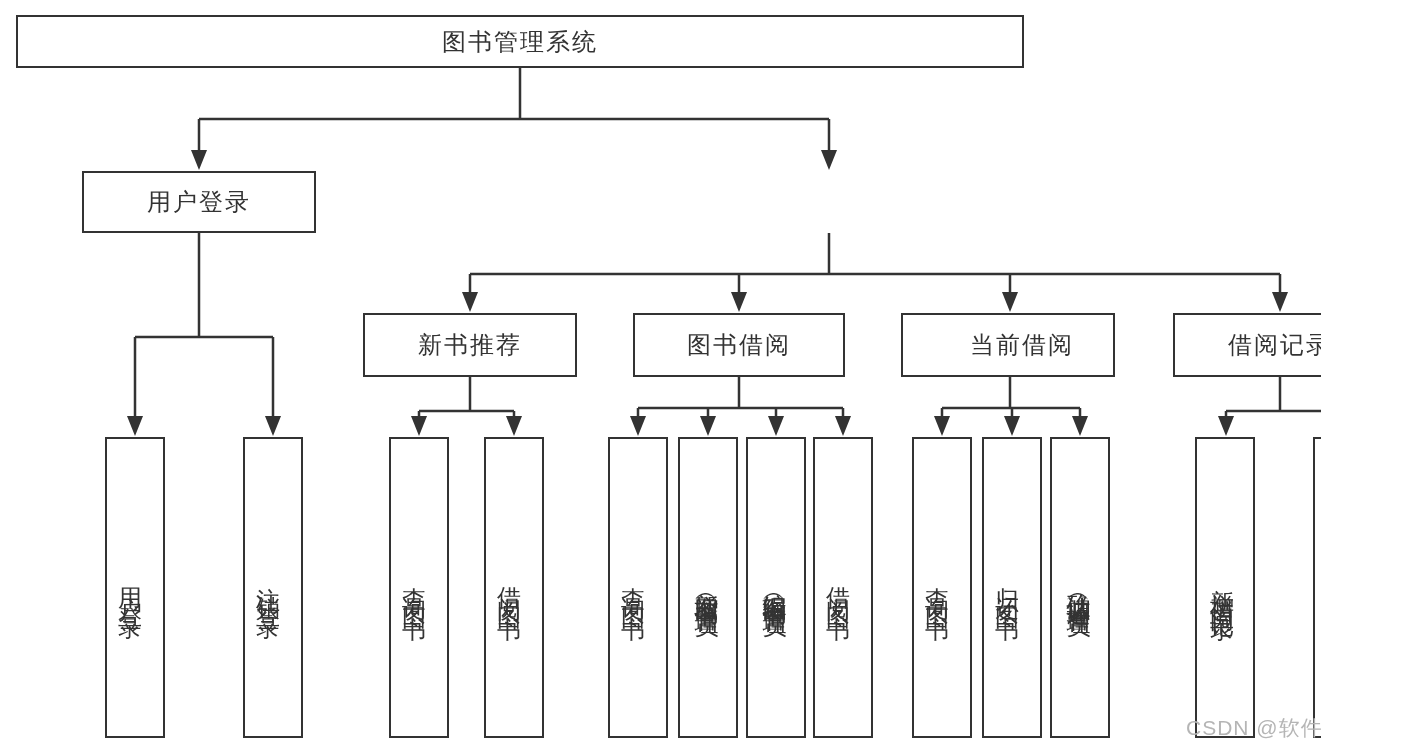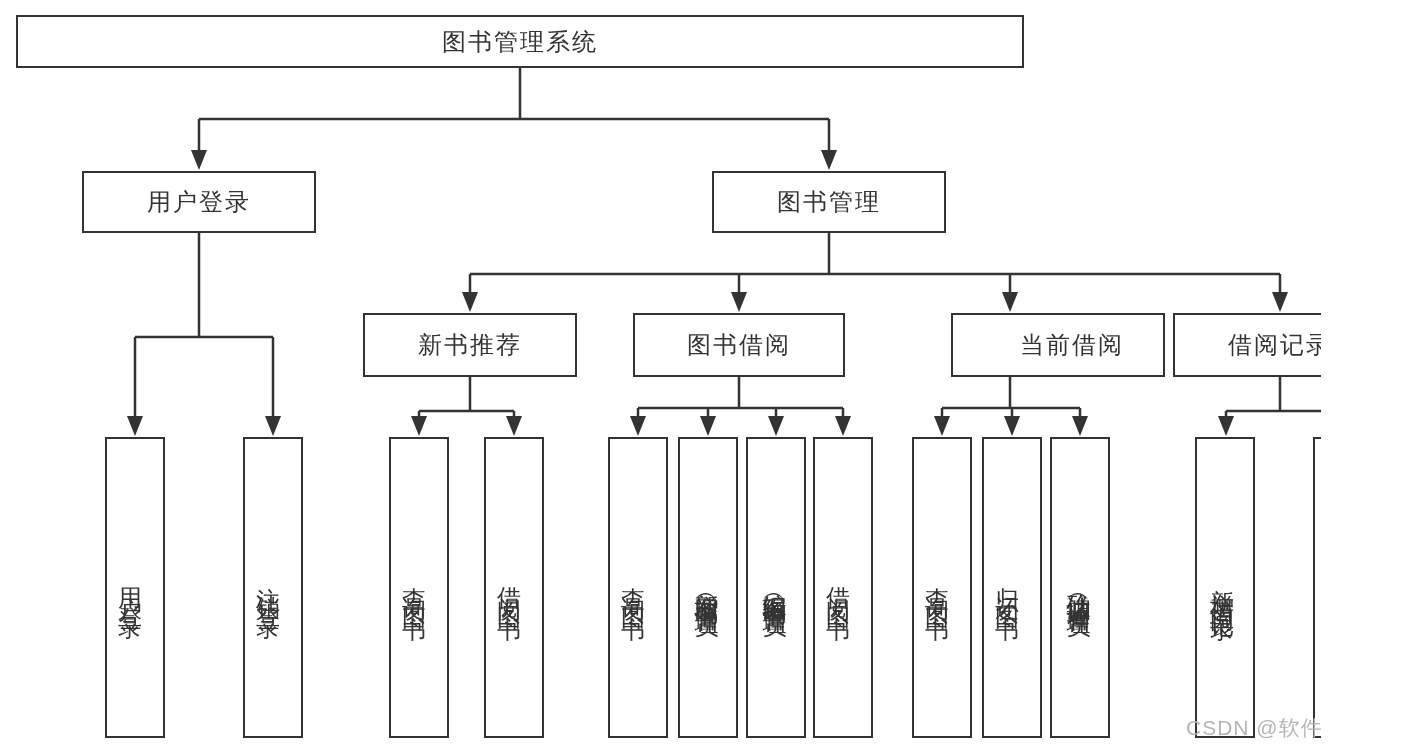--- a/index.html
+++ b/index.html
@@ -95,25 +95,24 @@
       <polygon points="1004,416 1020,416 1012,436"></polygon>
       <polygon points="1072,416 1088,416 1080,436"></polygon>
       <polygon points="1218,416 1234,416 1226,436"></polygon>
       <polygon points="1335,416 1351,416 1343,436"></polygon>
     </g>
   </svg>
 
   <div class="box hbox root">图书管理系统</div>
 
   <div class="box hbox l2a">用户登录</div>
-  <div class="box hbox l2b">图书管理</div>
 
   <div class="box hbox l3" style="left:633px;width:212px;">图书借阅</div>
   <div class="box hbox l3" style="left:363px;width:214px;">新书推荐</div>
-  <div class="box hbox l3" style="left:951px;width:214px;padding-left:28px;">当前借阅</div>
+  <div class="box hbox l3" style="left:901px;width:214px;padding-left:28px;">当前借阅</div>
   <div class="box hbox l3" style="left:1173px;width:214px;">借阅记录</div>
 
   <div class="box leaf loose" style="left:105px;">用户登录</div>
   <div class="box leaf loose" style="left:243px;">注销登录</div>
   <div class="box leaf loose" style="left:389px;">查询图书</div>
   <div class="box leaf loose" style="left:484px;">借阅图书</div>
   <div class="box leaf loose" style="left:608px;">查询图书</div>
   <div class="box leaf dense" style="left:678px;">新增图书（管理员）</div>
   <div class="box leaf dense" style="left:746px;">编辑图书（管理员）</div>
   <div class="box leaf loose" style="left:813px;">借阅图书</div>

